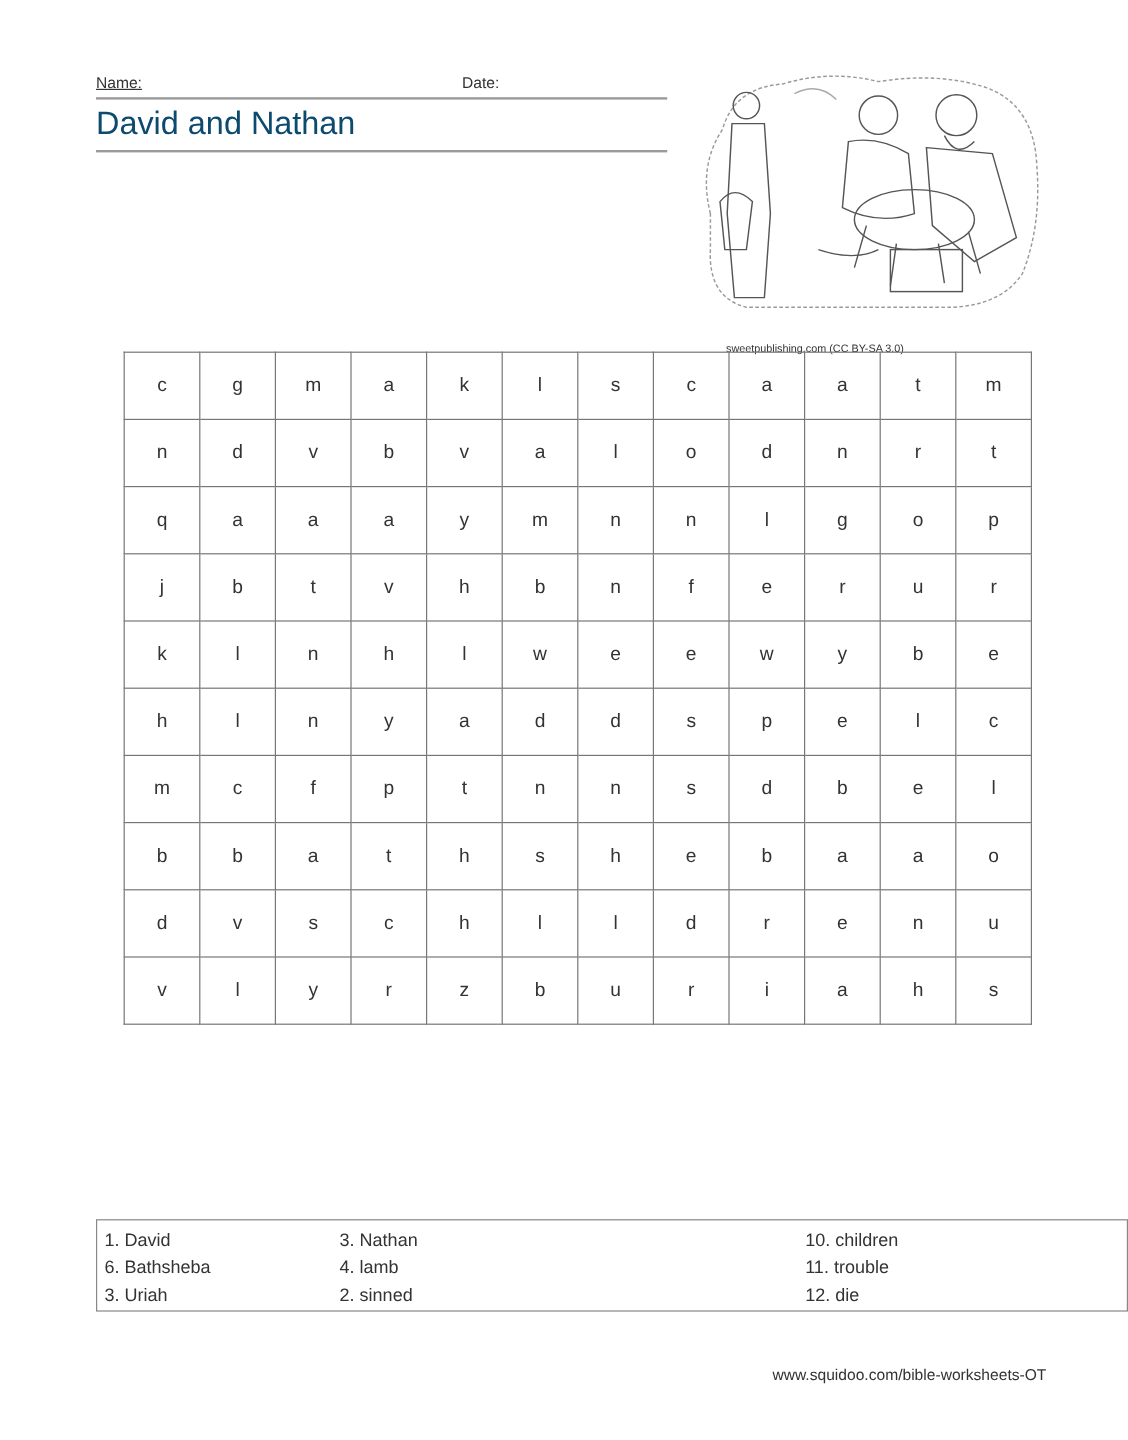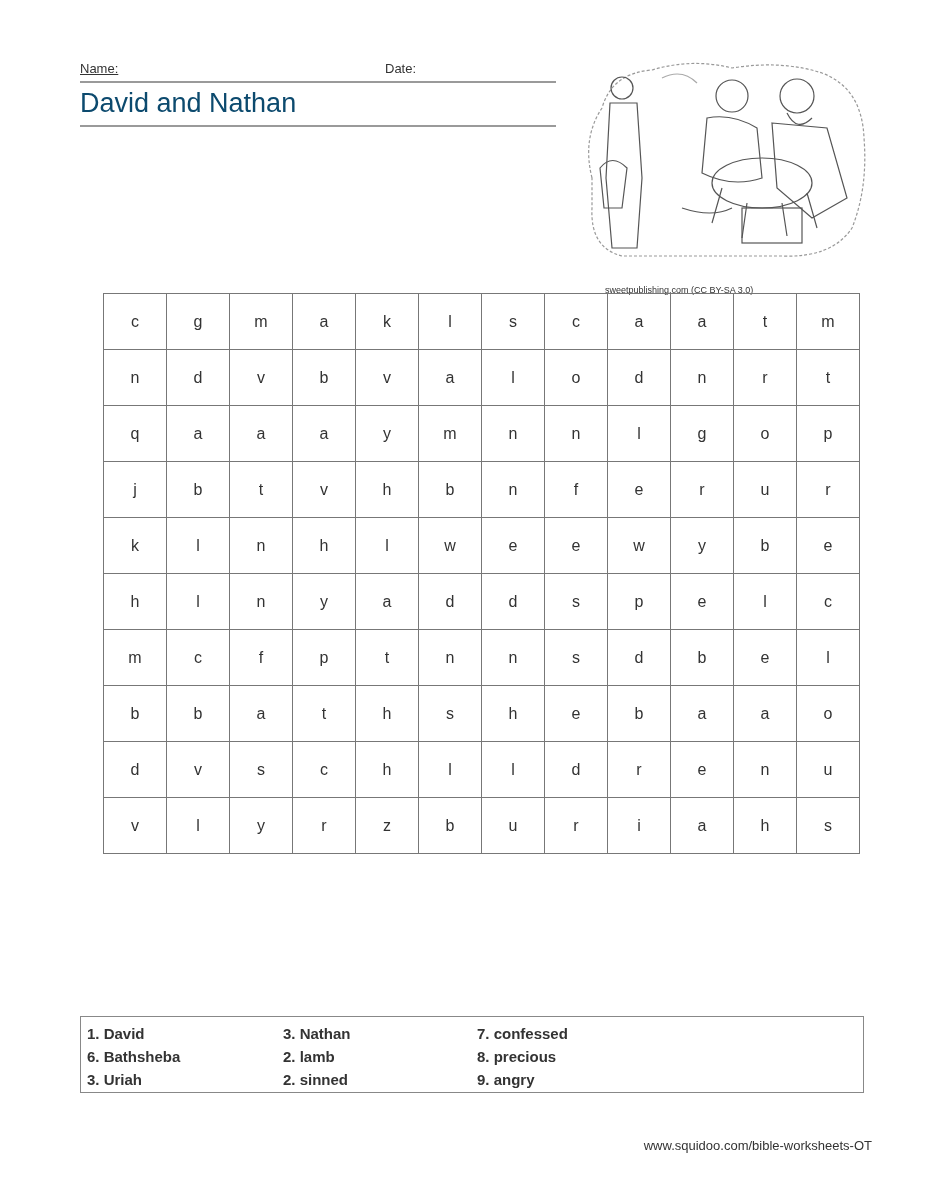--- a/index.html
+++ b/index.html
@@ -9,21 +9,21 @@
     .rule1 { position:absolute; left:80px; top:81px; width:476px; height:0; border-top:2px solid #9a9a9a; }
     .title { position:absolute; left:80px; top:88px; font-size:27px; color:#0c4a6e; white-space:nowrap; }
     .rule2 { position:absolute; left:80px; top:125px; width:476px; height:0; border-top:2px solid #9a9a9a; }
 
     .illus { position:absolute; left:582px; top:58px; width:286px; height:204px; }
     .credit { position:absolute; left:605px; top:263px; width:286px; text-align:left; font-size:9px; color:#333;margin-top:22px; }
 
     .grid { position:absolute; left:103px; top:293px; border-collapse:collapse; }
     .grid td { width:62px; height:55px; border:1.5px solid #777; text-align:center; vertical-align:middle; font-size:16px; color:#333; padding:0; }
 
-    .wordbox { position:absolute; left:80px; top:1016px; width:784px; height:77px; border:1.5px solid #888; box-sizing:border-box;font-weight:bold; }
+    .wordbox { position:absolute; left:80px; top:1016px; width:860px; height:77px; border:1.5px solid #888; box-sizing:border-box; }
     .wcol { position:absolute; top:5px; font-size:15px; line-height:23px; color:#333; }
     .footer { position:absolute; right:68px; top:1138px; font-size:13px; color:#333; }
   </style>
 </head>
 <body>
 
 <div class="hdr-labels">
   <span>Name:</span>
   <span class="date">Date:</span>
 </div>
@@ -197,23 +197,23 @@
 </table>
 
 <div class="wordbox">
   <div class="wcol" style="left:6px">
     <div>1. David</div>
     <div>6. Bathsheba</div>
     <div>3. Uriah</div>
   </div>
   <div class="wcol" style="left:202px">
     <div>3. Nathan</div>
-    <div>2. lamb</div>
+    <div>4. lamb</div>
     <div>2. sinned</div>
   </div>
-  <div class="wcol" style="left:396px">
-    <div>7. confessed</div>
-    <div>8. precious</div>
-    <div>9. angry</div>
+  <div class="wcol" style="left:590px">
+    <div>10. children</div>
+    <div>11. trouble</div>
+    <div>12. die</div>
   </div>
 </div>
 
 <div class="footer">www.squidoo.com/bible-worksheets-OT</div>
 
 </body></html>

